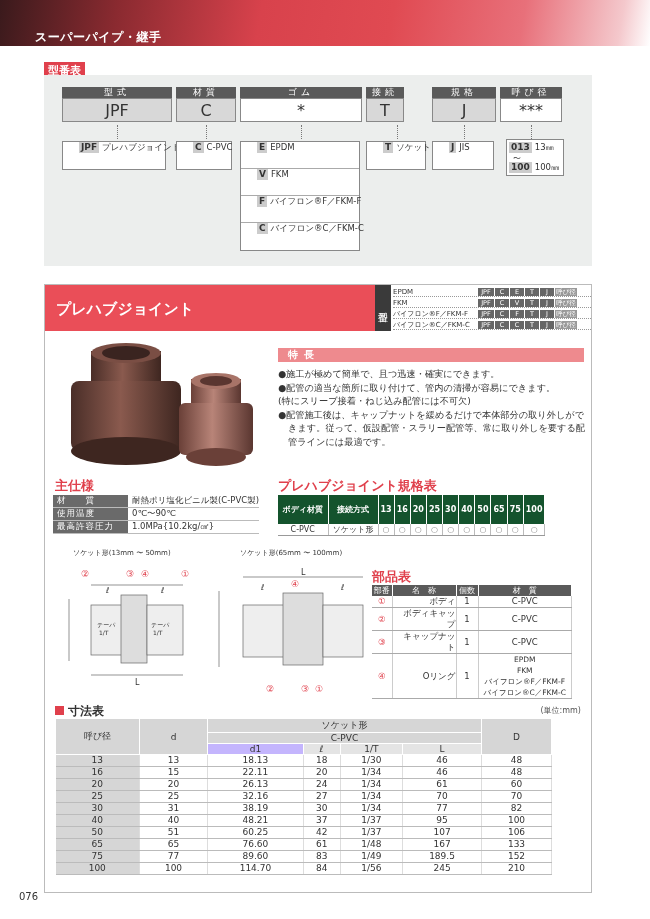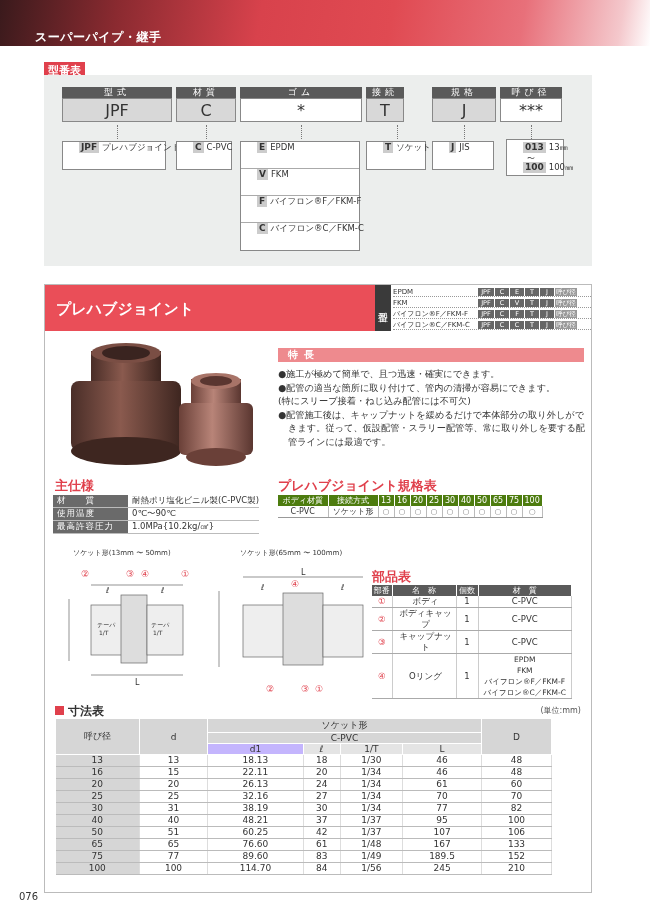--- a/index.html
+++ b/index.html
@@ -28,29 +28,29 @@
 .mtr .cells span{background:#666;color:#fff;font-size:6.5px;height:8px;line-height:8px;text-align:center}
 .photo{position:absolute;left:18px;top:56px;width:210px;height:130px}
 .feat-h{position:absolute;left:233px;top:63px;width:306px;height:14px;background:#ee8a8e;color:#fff;font-size:10px;padding-left:10px;line-height:14px;letter-spacing:6px;font-weight:bold}
 .feat{position:absolute;left:233px;top:82px;width:310px;font-size:9.2px;line-height:13.5px;color:#333}
 .sh{position:absolute;font-size:13px;color:#e0404c;font-weight:bold}
 table{border-collapse:collapse}
 .spec{position:absolute;left:8px;top:210px;width:206px;font-size:8.5px}
 .spec td{height:12px;border-bottom:1px solid #bbb;padding-left:4px}
 .spec td.l{background:#6a6a6a;color:#fff;width:75px;letter-spacing:1px}
 .std{position:absolute;left:233px;top:210px;font-size:8px}
-.std th{background:#4d7c0f;color:#fff;font-weight:normal;height:11px;padding:0 2px;border-right:1px solid #fff}
+.std th{background:#14532d;color:#fff;font-weight:bold;height:11px;padding:9px 2px;border-right:1px solid #fff}
 .std td{text-align:center;height:11px;border-right:1px solid #bbb;border-bottom:1px solid #999;color:#333}
 .std td.c{color:#888}
 .diag-cap{position:absolute;font-size:7px;color:#333}
 .parts{position:absolute;left:327px;top:300px;width:200px;font-size:8.5px}
 .parts th{background:#5a5a5a;color:#fff;font-weight:normal;height:11px;border-right:1px solid #fff;font-size:8px}
 .parts td{text-align:center;border-bottom:1px solid #aaa;border-right:1px solid #ccc;line-height:11px}
 .parts td.n{color:#e0404c}
-.parts td.nm{text-align:center;padding-left:3px}
+.parts td.nm{text-align:right;padding-left:3px}
 .dim-h{position:absolute;left:10px;top:418px;font-size:12px;font-weight:bold;color:#333}
 .dim-h::before{content:"";display:inline-block;width:9px;height:9px;background:#e0404c;margin-right:4px}
 .unit{position:absolute;right:10px;top:420px;font-size:8px;color:#555}
 .dim{position:absolute;left:10px;top:433px;width:497px;font-size:9px}
 .dim th{background:#d6d6d6;font-weight:normal;border:1px solid #fff;color:#333;height:11px}
 .dim td{text-align:center;height:11.3px;border-bottom:1px solid #bbb;border-right:1px solid #ddd;line-height:11px}
 .dim td.f{background:#d6d6d6}
 .pg{position:absolute;left:19px;top:891px;font-size:10px;color:#333}
 </style>
 </head>
@@ -106,21 +106,21 @@
     <div class="r"><span class="k">V</span><span>FKM</span></div>
     <div class="r"><span class="k">F</span><span>バイフロン®F／FKM-F</span></div>
     <div class="r"><span class="k">C</span><span>バイフロン®C／FKM-C</span></div>
   </div>
   <div class="opt" style="left:322px;top:66px;width:60px">
     <div class="r"><span class="k">T</span><span>ソケット</span></div>
   </div>
   <div class="opt" style="left:388px;top:66px;width:62px">
     <div class="r"><span class="k">J</span><span>JIS</span></div>
   </div>
-  <div class="opt" style="left:462px;top:64px;width:58px;padding:2px 16px">
+  <div class="opt" style="left:462px;top:64px;width:58px;padding:2px 2px">
     <div style="height:11px;white-space:nowrap"><span class="k">013</span><span>13㎜</span></div>
     <div style="height:9px;padding-left:4px;font-size:8px">〜</div>
     <div style="height:11px;white-space:nowrap"><span class="k">100</span><span>100㎜</span></div>
   </div>
 </div>
 
 <div class="card">
   <div class="ctitle">
     <span>プレハブジョイント</span>
   </div>

